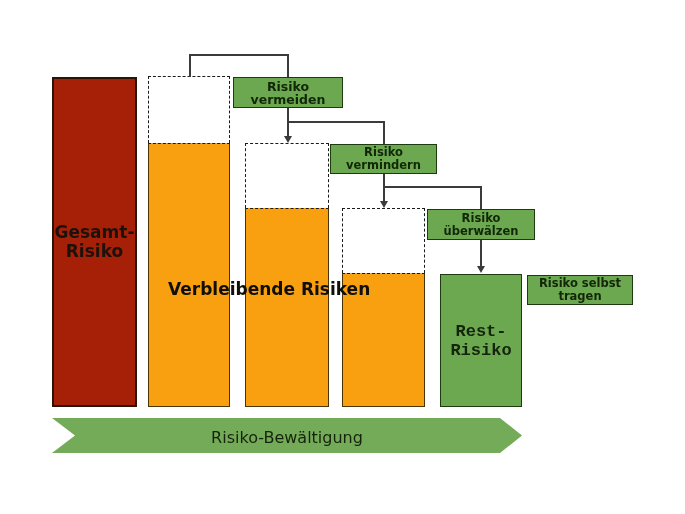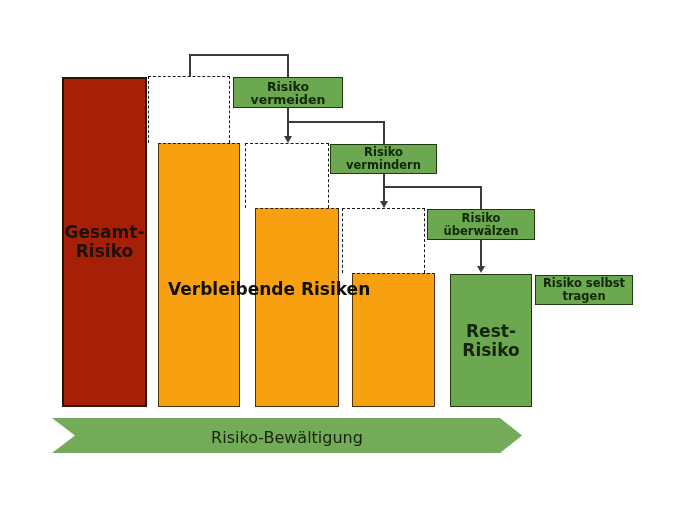--- a/index.html
+++ b/index.html
@@ -3,21 +3,21 @@
 <meta charset="utf-8">
 <style>
   html,body { margin:0; padding:0; background:#ffffff; }
   * { box-sizing:border-box; }
   #canvas {
     position:relative; width:685px; height:514px; background:#ffffff;
     font-family:"DejaVu Sans","Liberation Sans",sans-serif; overflow:hidden;
   }
   .bar {
     position:absolute; display:flex; align-items:center; justify-content:center;
-    text-align:center; font-weight:bold; white-space:pre-line;margin-left:10px;
+    text-align:center; font-weight:bold; white-space:pre-line;
   }
   .bar-red    { background:var(--dark_red); border:2px solid #2a1408; color:#1c120b; font-size:17px; line-height:19px; }
   .bar-orange { background:var(--orange); border:1.5px solid #4a3405; border-top:1.5px dashed #1a1a1a; }
   .bar-green  { background:var(--green); border:1.5px solid #1f3a10; color:#14250b; font-size:17px; line-height:19px; }
   .ghost {
     position:absolute; background:#ffffff;
     border:1.5px dashed #1a1a1a; border-bottom:none;
   }
   .tag {
     position:absolute; display:flex; align-items:center; justify-content:center;
@@ -69,37 +69,37 @@
   </div>
 
   <div class="ghost" style="left:148px; top:76px; width:82px; height:67px;"></div>
   <div class="ghost" style="left:245px; top:143px; width:84px; height:65px;"></div>
   <div class="ghost" style="left:342px; top:208px; width:83px; height:65px;"></div>
 
   <div class="bar bar-orange" style="left:148px; top:143px; width:82px; height:264px;"></div>
   <div class="bar bar-orange" style="left:245px; top:208px; width:84px; height:199px;"></div>
   <div class="bar bar-orange" style="left:342px; top:273px; width:83px; height:134px;"></div>
 
-  <div class="bar bar-green" style="left:440px; top:274px; width:82px; height:133px; z-index:1;">
+  <div class="bar bar-green" style="left:440px; top:274px; width:82px; height:133px; z-index:1;font-family:Liberation Mono, monospace;">
     <span>Rest-
 Risiko</span>
   </div>
 
   <div class="tag" style="left:233px; top:77px; width:110px; height:31px; font-size:12.5px;">
     <span>Risiko vermeiden</span>
   </div>
   <div class="tag" style="left:330px; top:144px; width:107px; height:30px;">
     <span>Risiko
 vermindern</span>
   </div>
   <div class="tag" style="left:427px; top:209px; width:108px; height:31px;">
     <span>Risiko
 überwälzen</span>
   </div>
-  <div class="tag" style="left:527px; top:275px; width:98px; height:30px;margin-left:8px;">
+  <div class="tag" style="left:527px; top:275px; width:106px; height:30px;">
     <span>Risiko selbst
 tragen</span>
   </div>
 
   <div class="float-label" style="left:168px; top:281px; width:240px;">
     <span>Verbleibende Risiken</span>
   </div>
 
   <div id="bottom-arrow-wrap">
     <svg width="475" height="40" viewBox="0 0 475 40">

